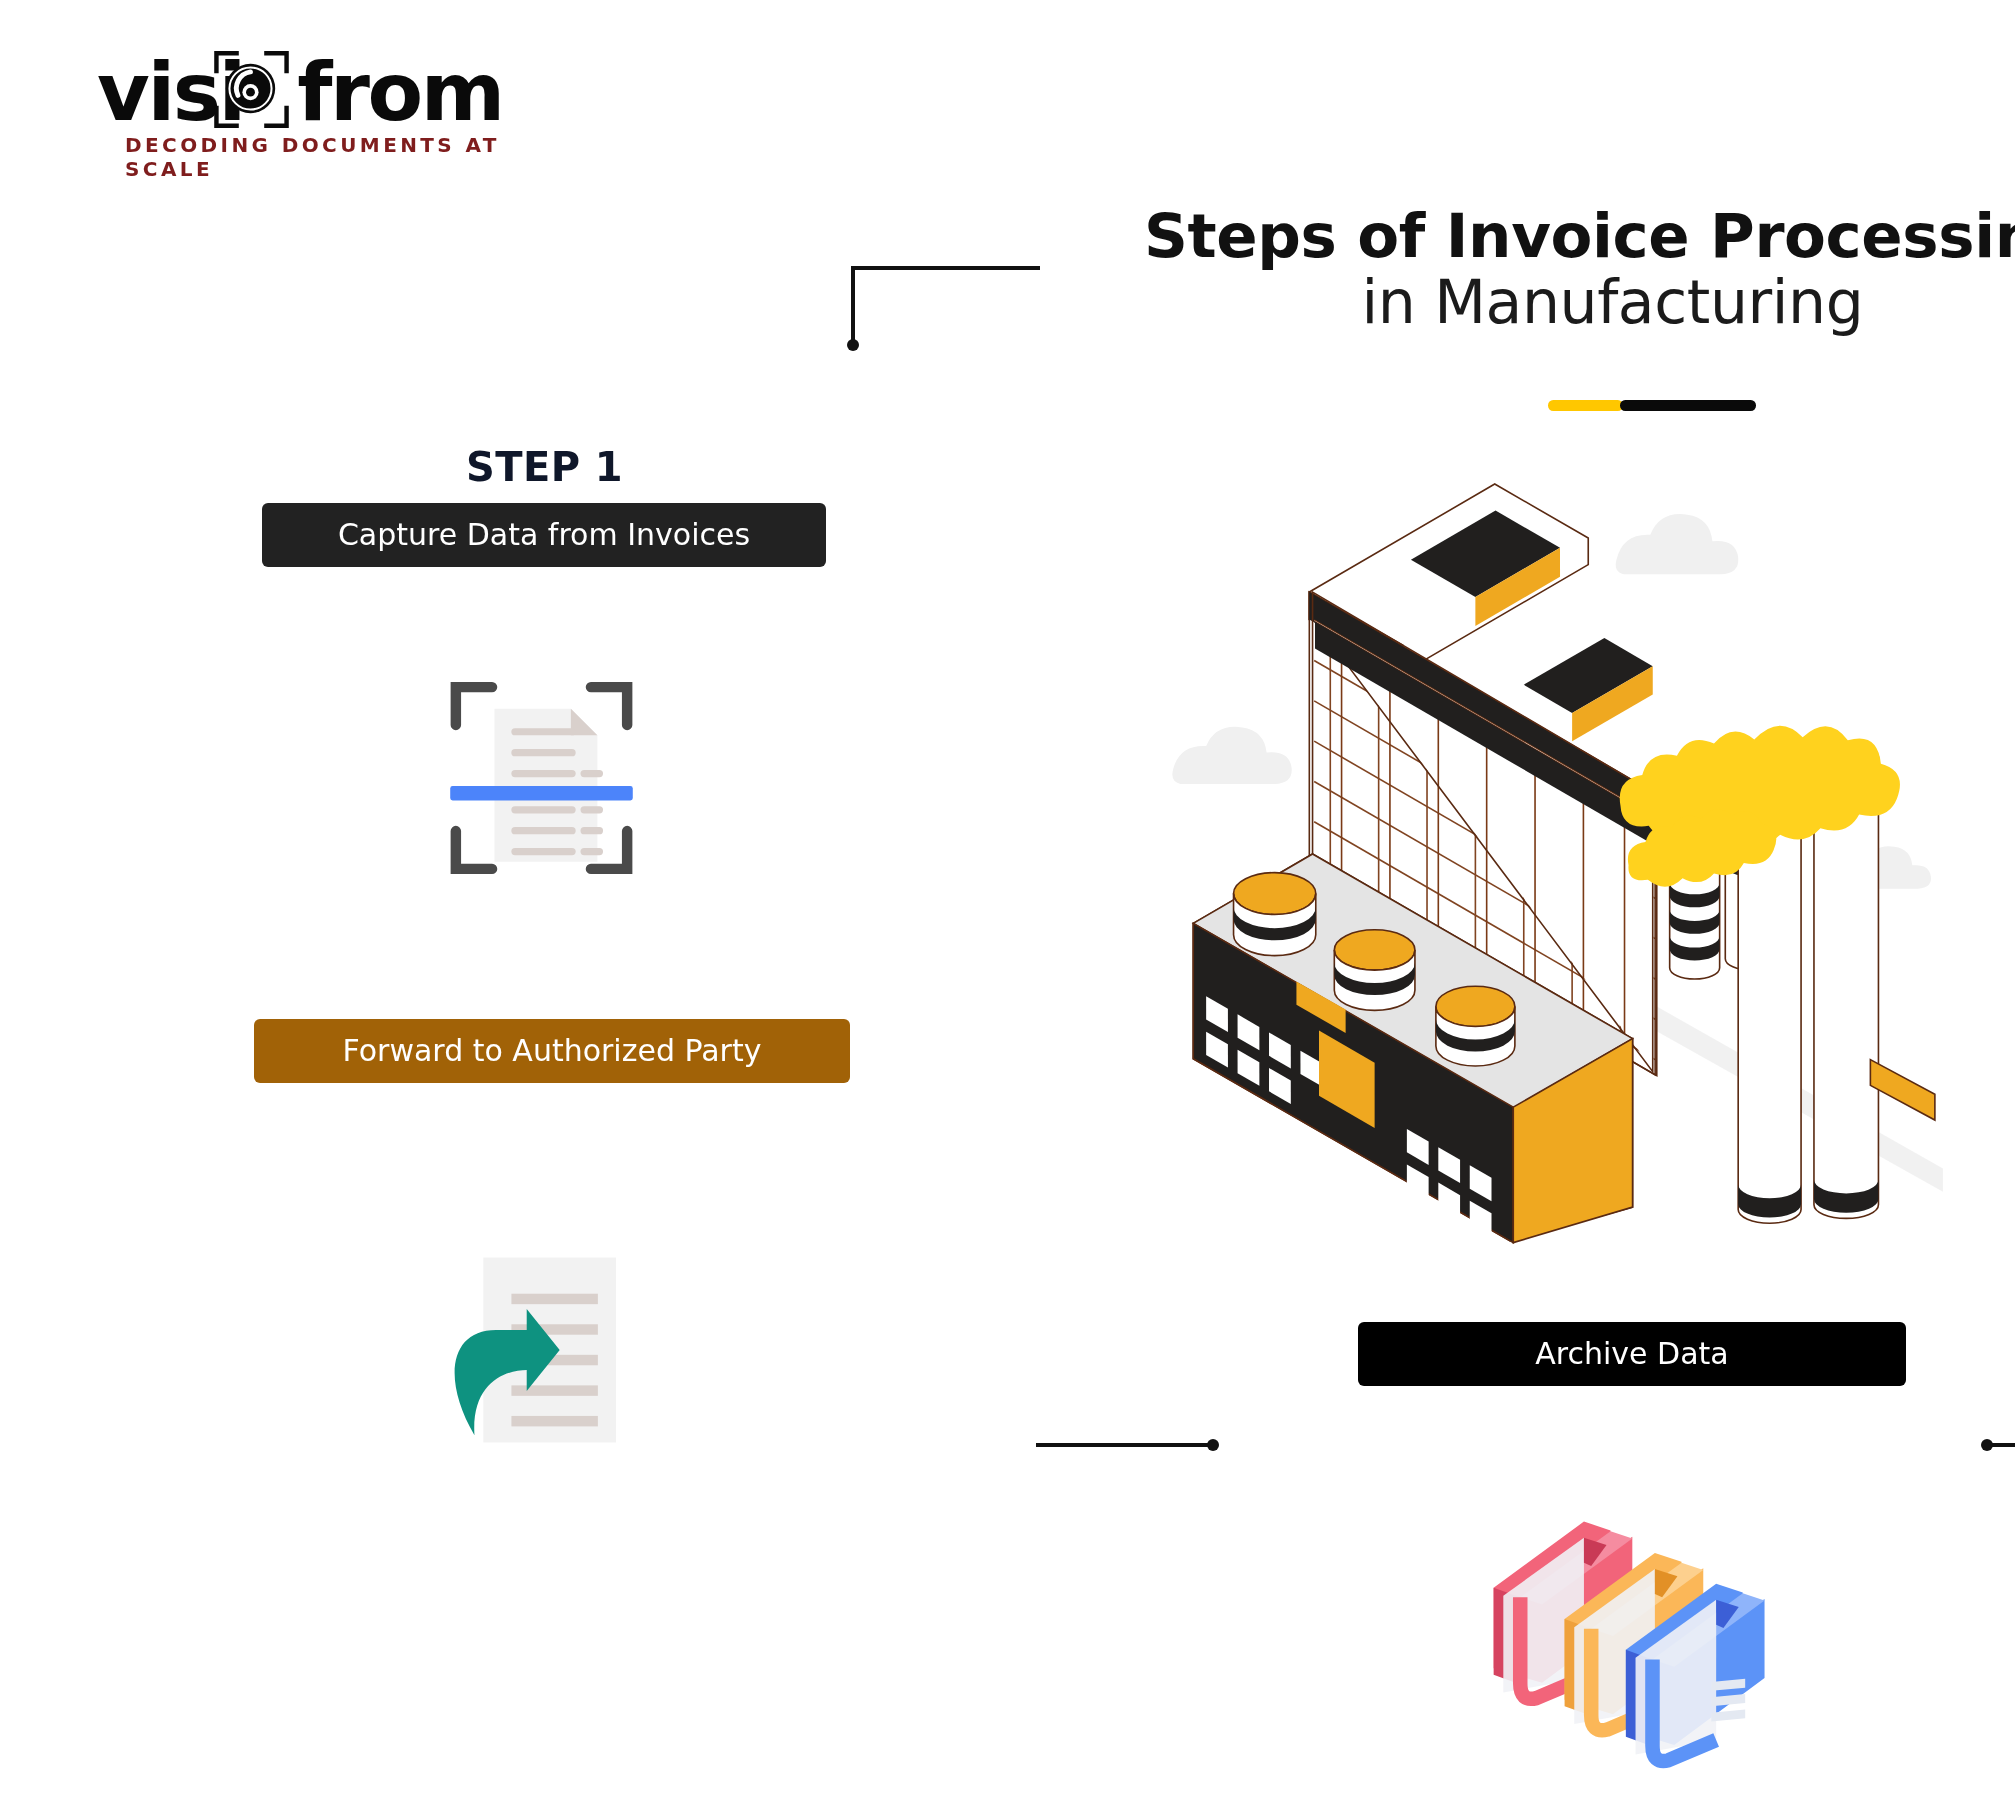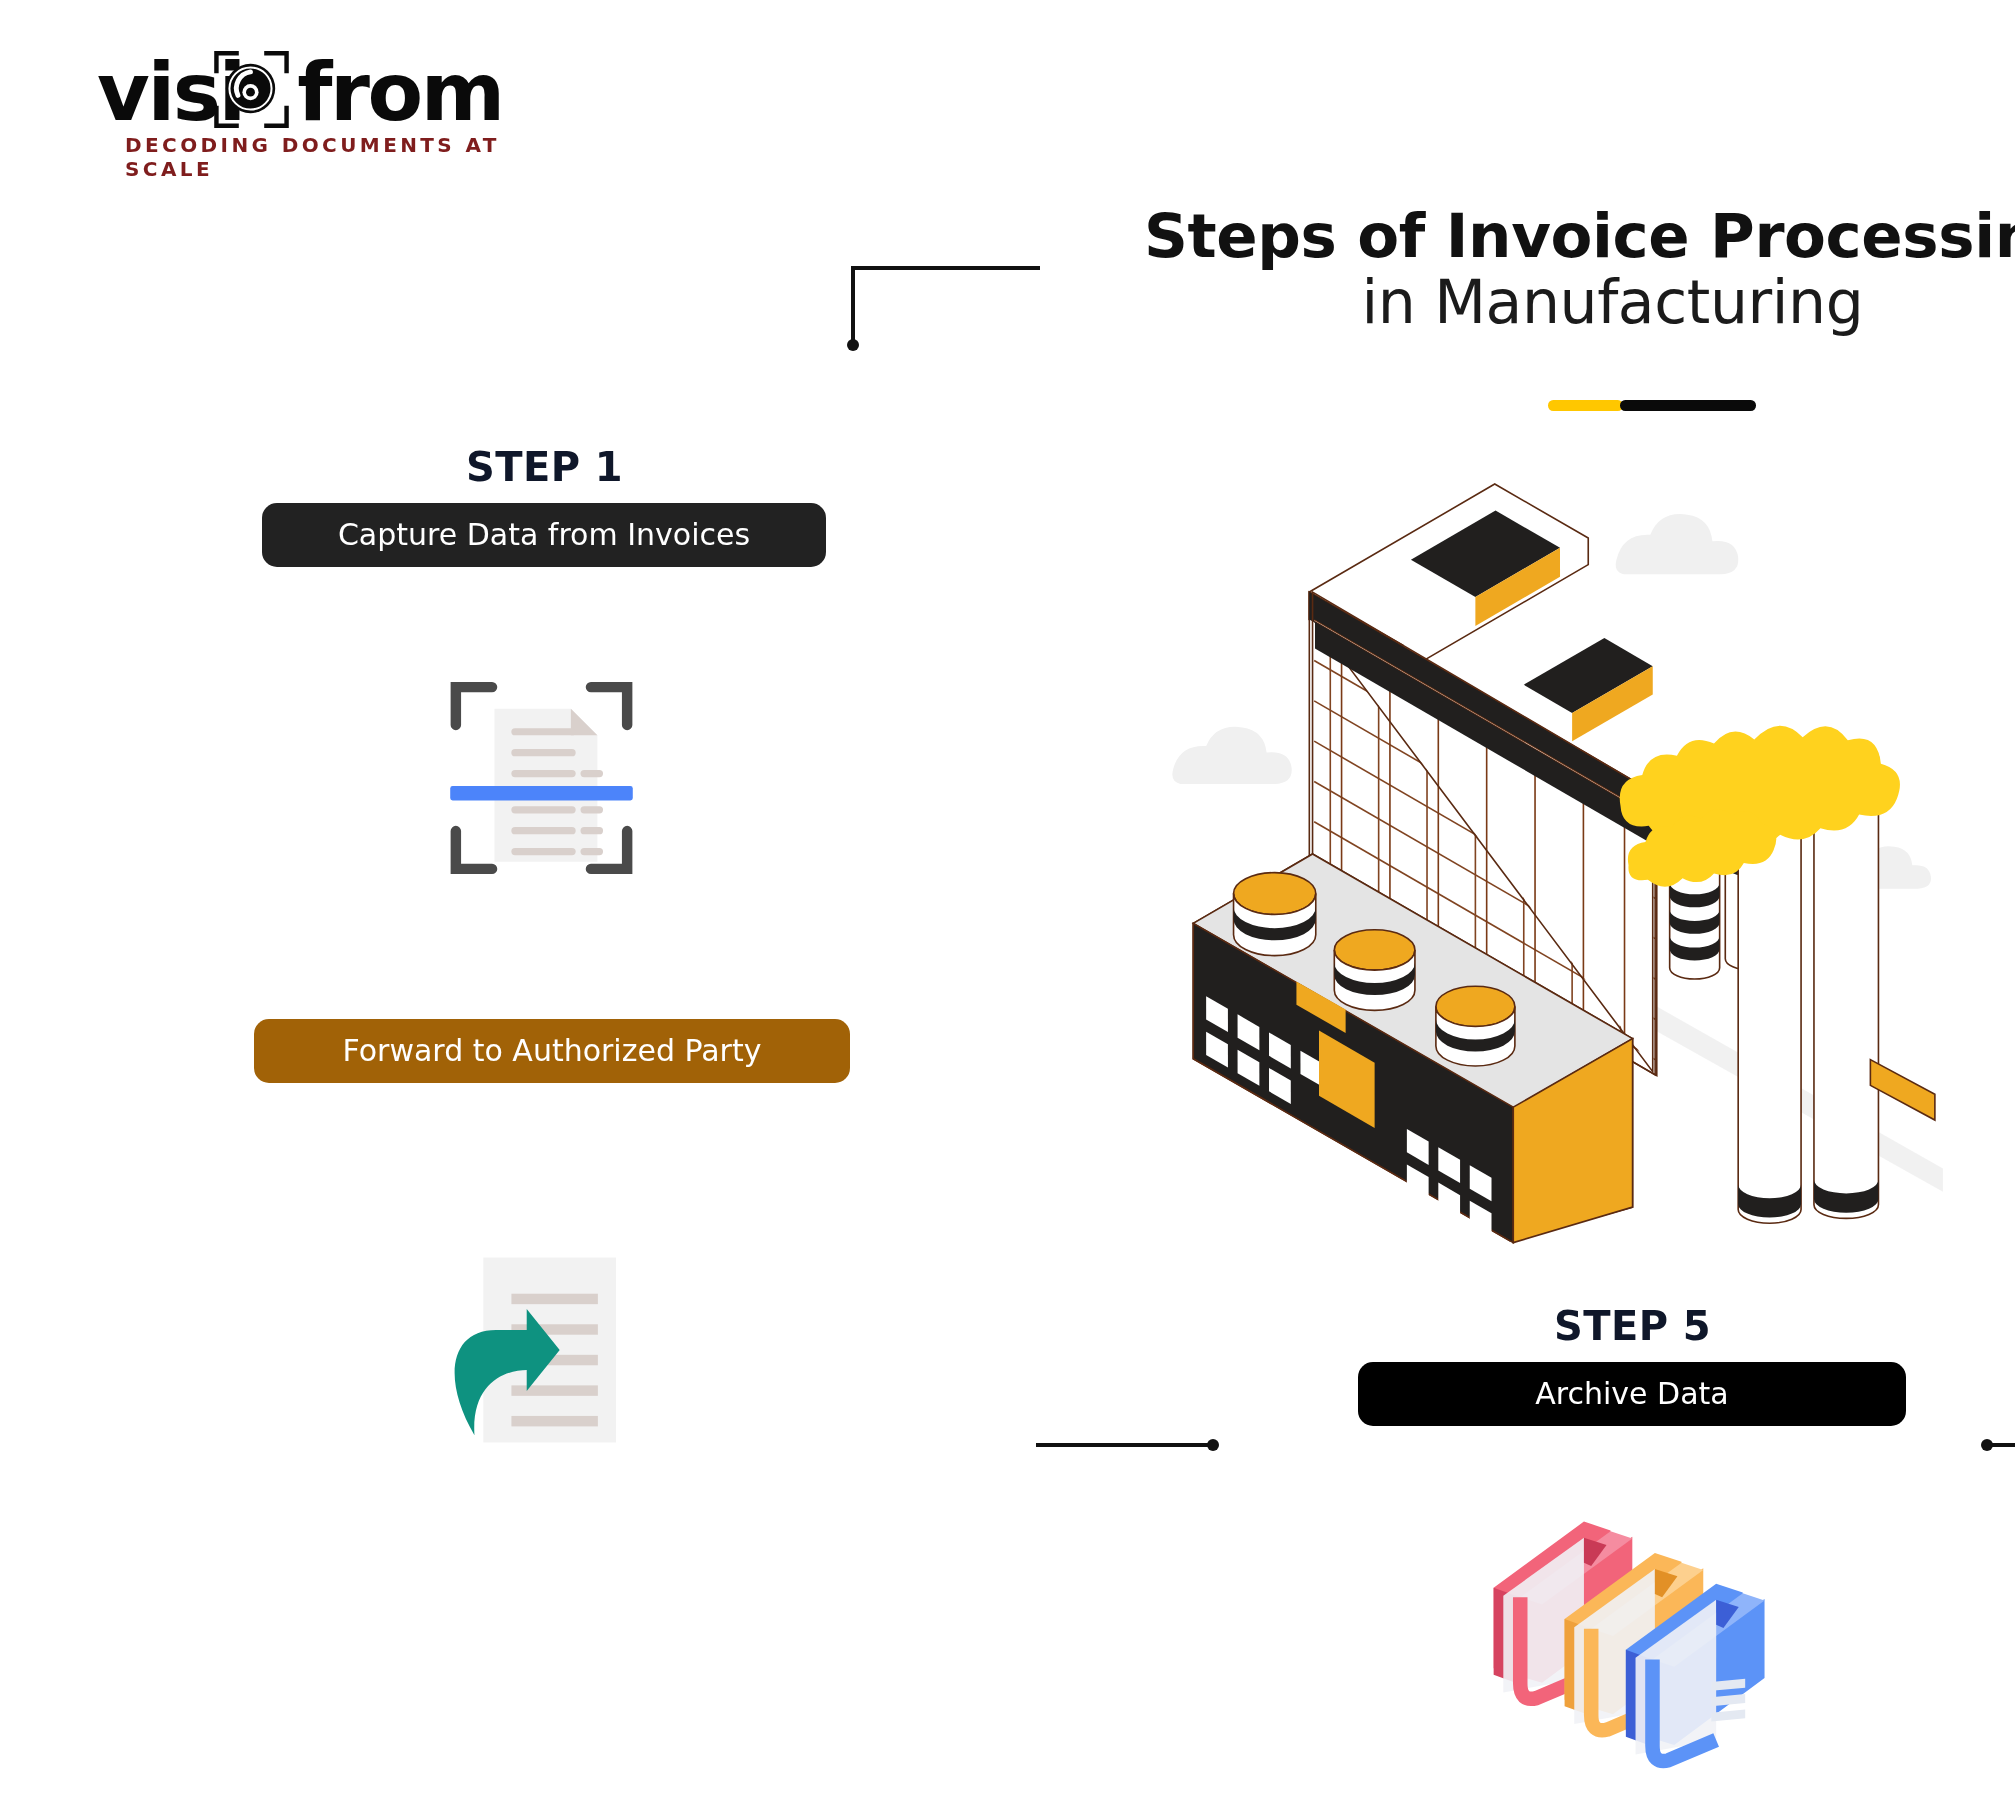--- a/index.html
+++ b/index.html
@@ -54,21 +54,21 @@
   .conn .dot{position:absolute;width:12px;height:12px;border-radius:50%;background:#111;}
 
   
   .step{position:absolute;}
   .step-num{
     font-size:40px;font-weight:700;color:#0f172a;text-align:center;
     letter-spacing:0.4px;line-height:1;
     font-family:"DejaVu Sans", sans-serif;
   }
   .step-badge{
-    margin-top:16px;border-radius:15px;
+    margin-top:16px;border-radius:6px;
     display:flex;align-items:center;justify-content:center;
     text-align:center;
     color:#ffffff;
     font-size:30px;font-weight:400;line-height:1.18;
     padding:11.3px 18.5px;box-sizing:border-box;
     font-family:"DejaVu Sans", sans-serif;
   }
 
   
   .icon-wrap{position:absolute;}
@@ -173,21 +173,20 @@
         <rect x="210" y="186" width="215" height="26"></rect>
         <rect x="210" y="262" width="215" height="26"></rect>
         <rect x="210" y="338" width="215" height="26"></rect>
         <rect x="210" y="414" width="215" height="26"></rect>
       </g>
       <path d="M172,200 L248,200 L248,148 L330,250 L248,352 L248,300 C196,300 110,330 118,462 C40,330 52,200 172,200 Z" fill="#0E9280"></path>
     </svg>
   </div>
 
   <div class="step" style="left:1330px;top:1306px;width:605px;">
-    <div class="step-num">STEP 5</div>
     <div class="step-badge" style="background:#000000;width:548px;margin-left:28px;min-height:64px;">
       <span>Archive Data</span>
     </div>
   </div>
   <div class="icon-wrap" style="left:1463px;top:1515px;width:258px;height:234px;">
     <svg viewBox="0 0 640 580" width="258" height="234">
 
       <path d="M76,180 L300,16 L366,38 L366,90 L420,54 L420,250 L196,416 L76,380 Z" fill="#F2647A"></path>
       <path d="M76,180 L142,204 L142,420 L76,396 Z" fill="#D64360"></path>
       <path d="M142,204 L366,40 L420,58 L196,222 Z" fill="#F58CA0"></path>

